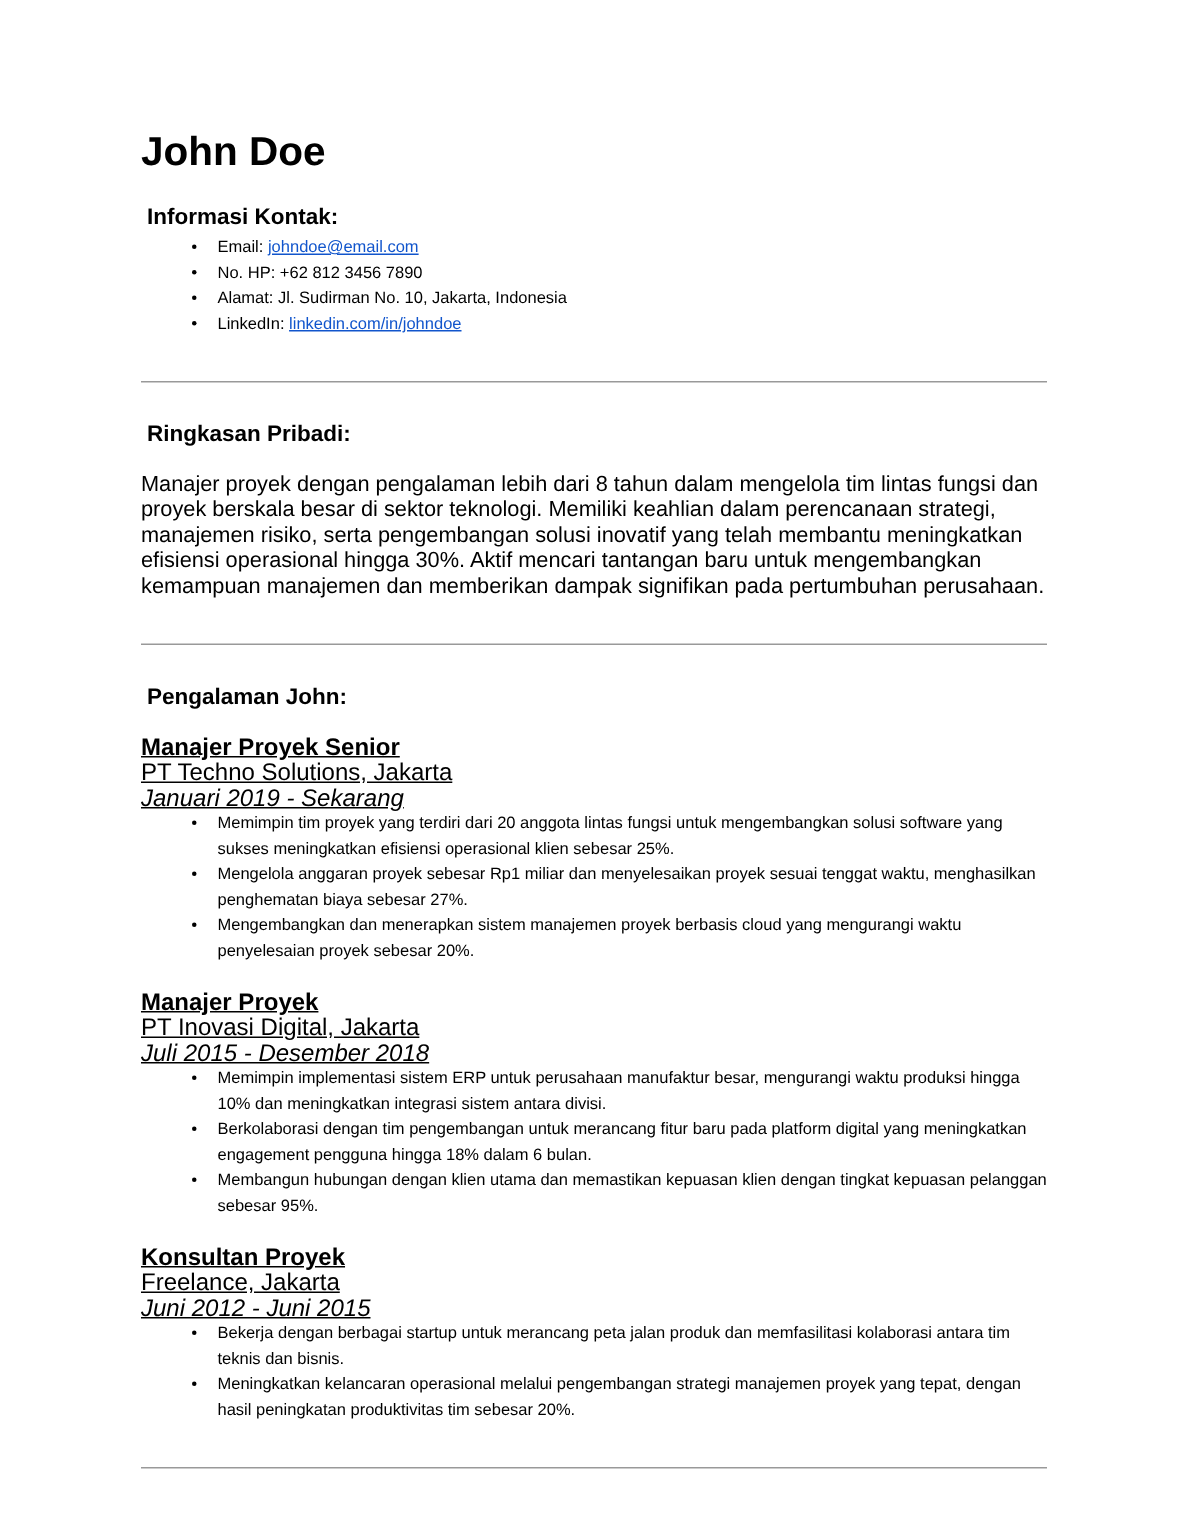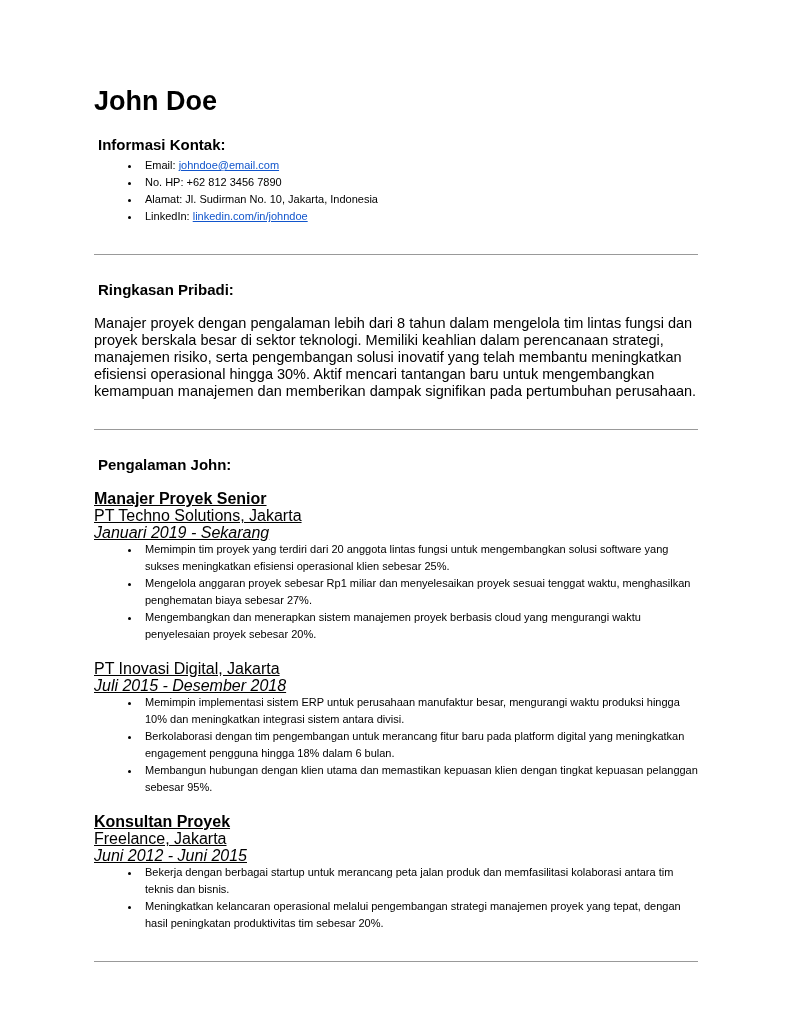--- a/index.html
+++ b/index.html
@@ -100,20 +100,21 @@
         <p class="job-title">Manajer Proyek Senior</p>
         <p class="job-company">PT Techno Solutions, Jakarta</p>
         <p class="job-period">Januari 2019 - Sekarang</p>
         <ul class="bullet-list">
           <li>Memimpin tim proyek yang terdiri dari 20 anggota lintas fungsi untuk mengembangkan solusi software yang sukses meningkatkan efisiensi operasional klien sebesar 25%.</li>
           <li>Mengelola anggaran proyek sebesar Rp1 miliar dan menyelesaikan proyek sesuai tenggat waktu, menghasilkan penghematan biaya sebesar 27%.</li>
           <li>Mengembangkan dan menerapkan sistem manajemen proyek berbasis cloud yang mengurangi waktu penyelesaian proyek sebesar 20%.</li>
         </ul>
       </div>
       <div class="job">
+        <p class="job-title">Manajer Proyek</p>
         <p class="job-company">PT Inovasi Digital, Jakarta</p>
         <p class="job-period">Juli 2015 - Desember 2018</p>
         <ul class="bullet-list">
           <li>Memimpin implementasi sistem ERP untuk perusahaan manufaktur besar, mengurangi waktu produksi hingga 10% dan meningkatkan integrasi sistem antara divisi.</li>
           <li>Berkolaborasi dengan tim pengembangan untuk merancang fitur baru pada platform digital yang meningkatkan engagement pengguna hingga 18% dalam 6 bulan.</li>
           <li>Membangun hubungan dengan klien utama dan memastikan kepuasan klien dengan tingkat kepuasan pelanggan sebesar 95%.</li>
         </ul>
       </div>
       <div class="job">
         <p class="job-title">Konsultan Proyek</p>

